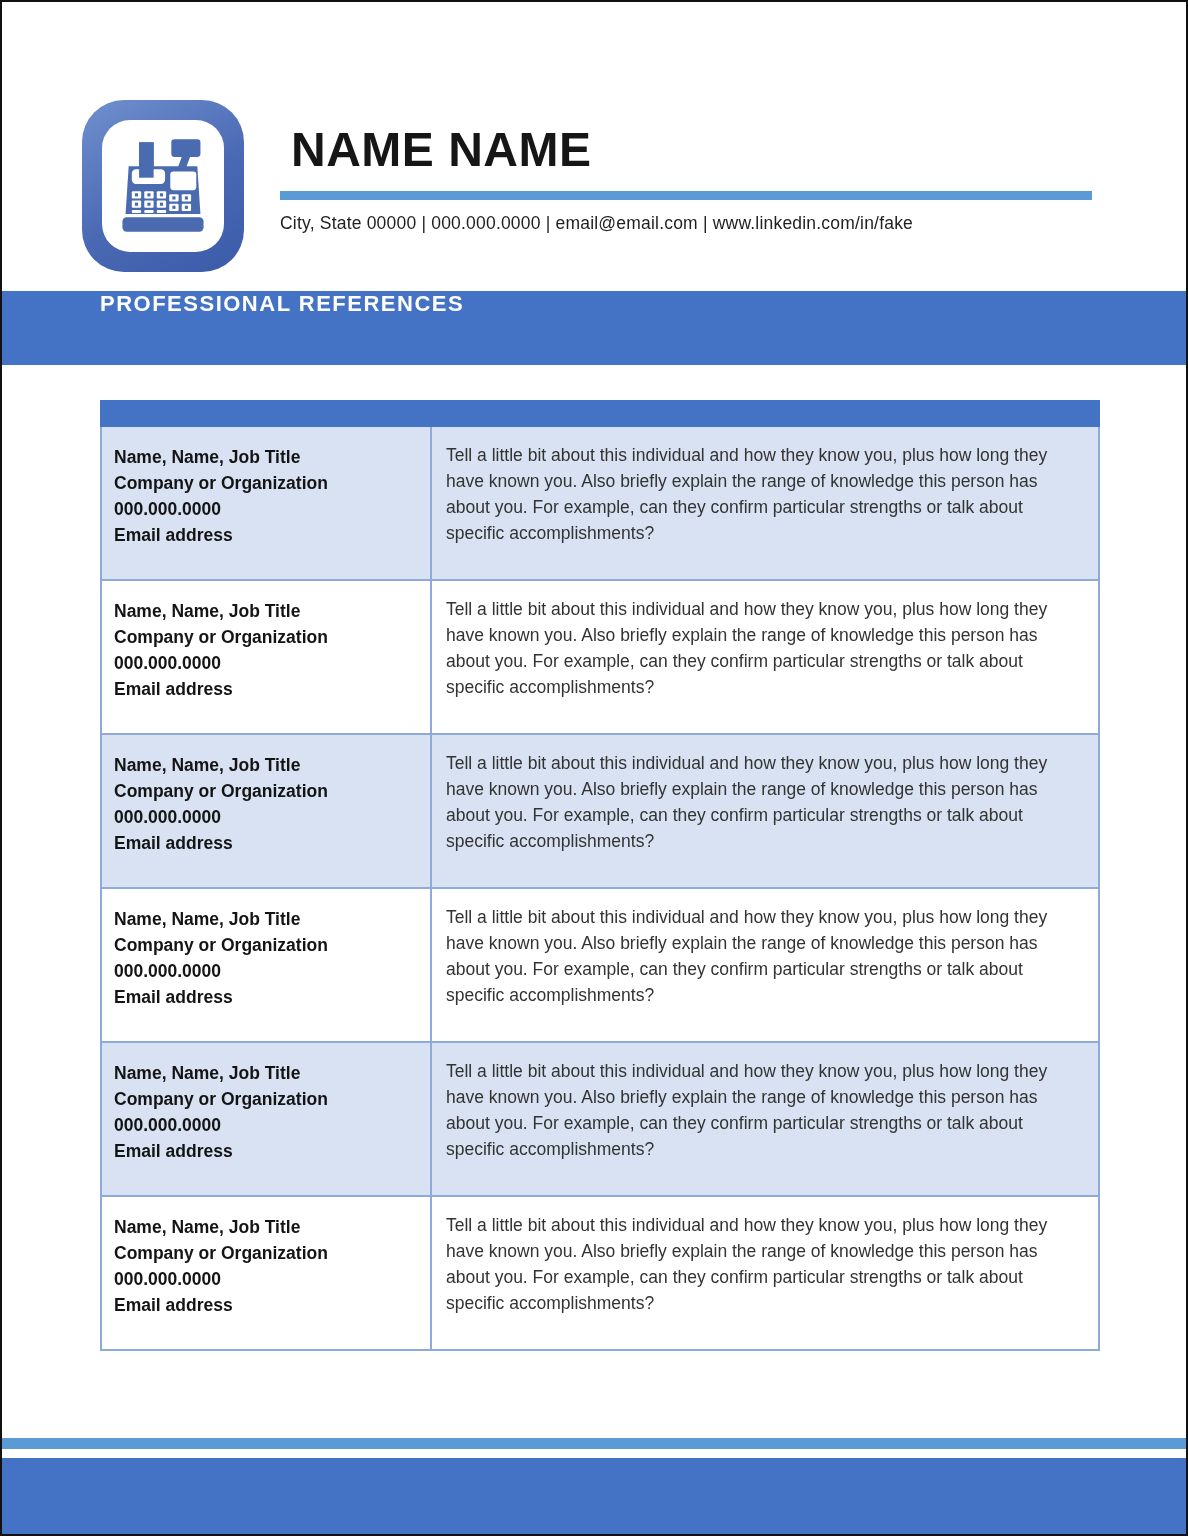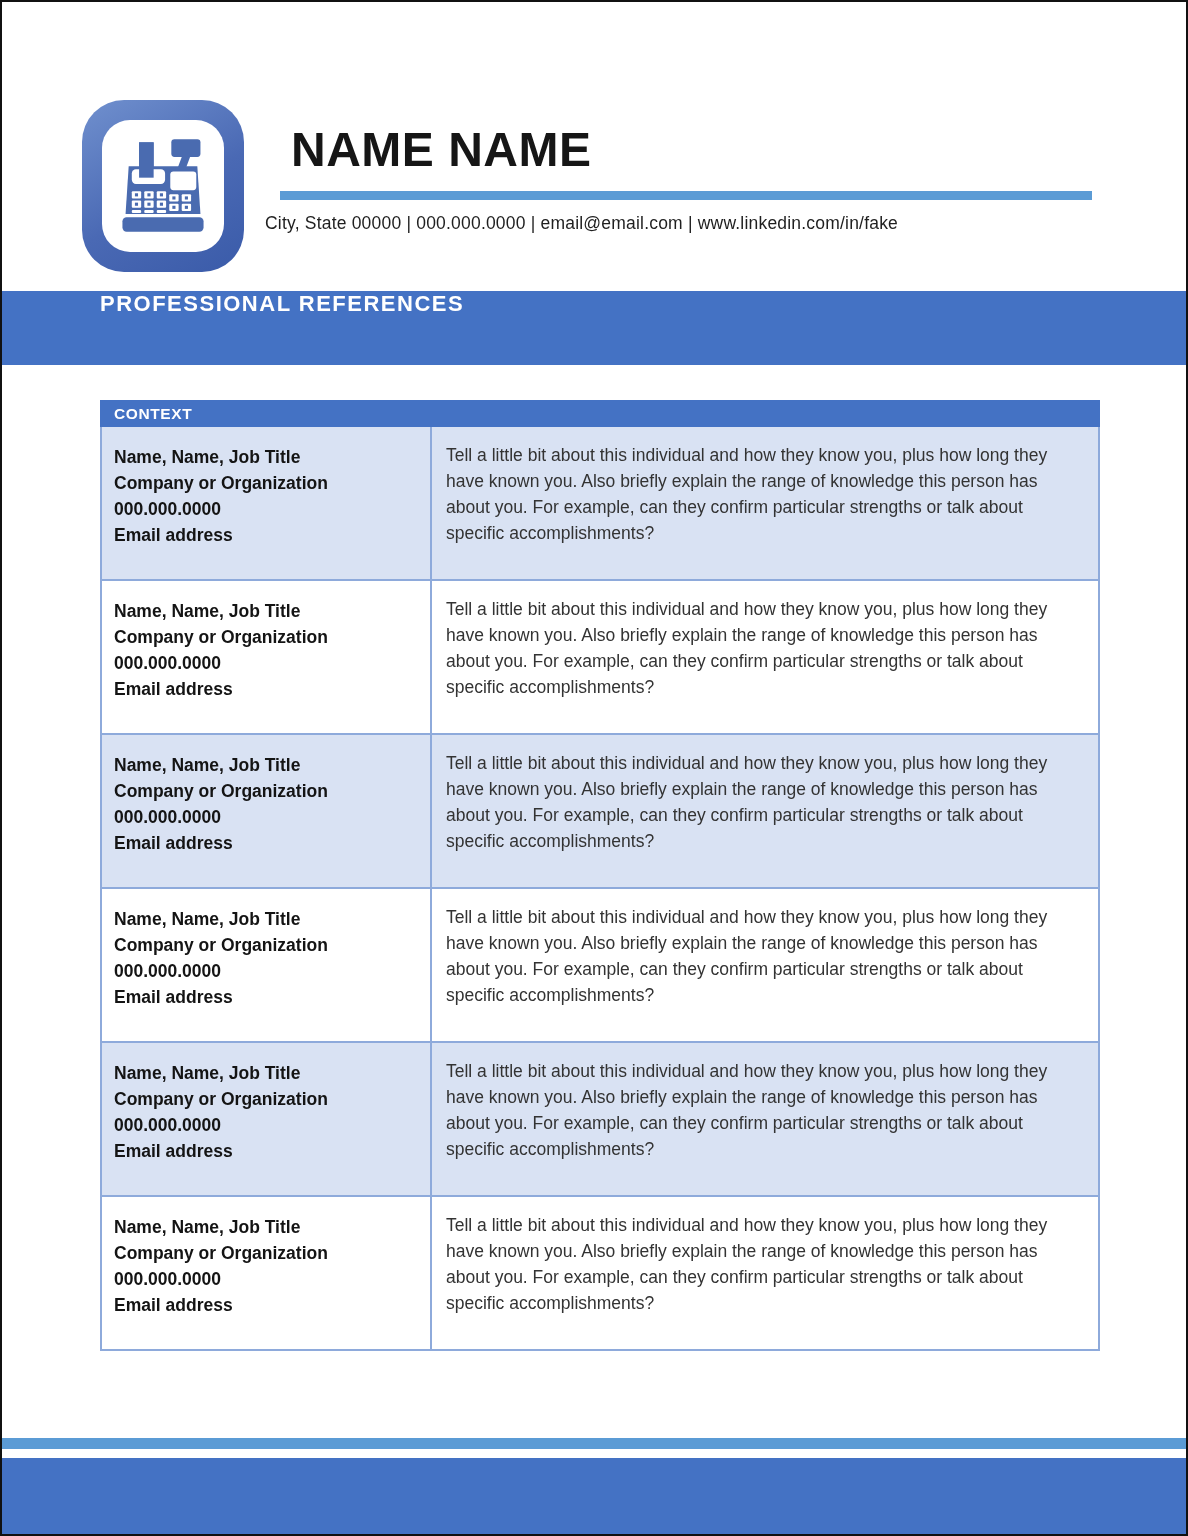--- a/index.html
+++ b/index.html
@@ -32,21 +32,21 @@
     margin:0;
     font-size:48px; font-weight:bold; color:#161616;
     letter-spacing:0.5px; line-height:1.1;
   }
   .title-underline {
     position:absolute; left:278px; top:189px;
     width:812px; height:9px;
     background:#5B9BD5;
   }
   .contact-line {
-    position:absolute; left:263px; top:211px;
+    position:absolute; left:278px; top:211px;
     margin:0;
     font-size:17.5px; color:#1f1f1f; letter-spacing:0.2px;
   }
 
   
   .banner {
     position:absolute; left:0; right:0; top:289px; height:74px;
     background:#4472C4;
     display:flex; align-items:flex-start;
     padding-left:98px; box-sizing:border-box;
@@ -161,21 +161,20 @@
   <h1 class="page-title">NAME NAME</h1>
   <div class="title-underline"></div>
   <p class="contact-line">City, State 00000 | 000.000.0000 | email@email.com | www.linkedin.com/in/fake</p>
 
   <div class="banner">
     <span>PROFESSIONAL REFERENCES</span>
   </div>
 
   <div class="ref-table">
     <div class="t-head">
-      <div class="th-context">CONTEXT</div>
     </div>
     <div class="t-body" id="rows-container">
     <div class="t-row">
       <div class="contact-cell">
         <div>Name, Name, Job Title</div>
         <div>Company or Organization</div>
         <div>000.000.0000</div>
         <div>Email address</div>
       </div>
       <div class="context-cell">

